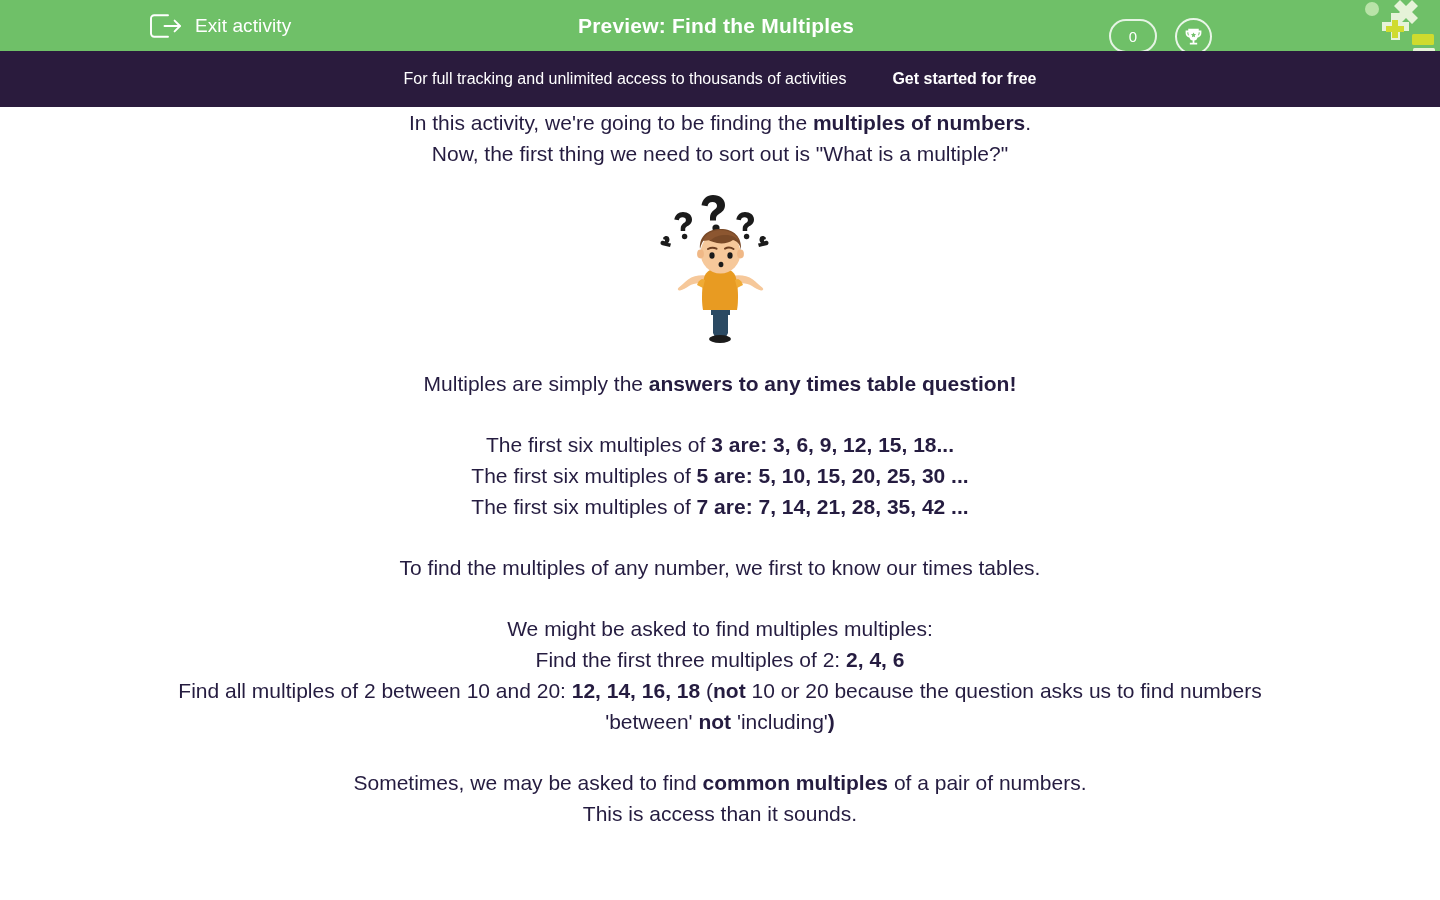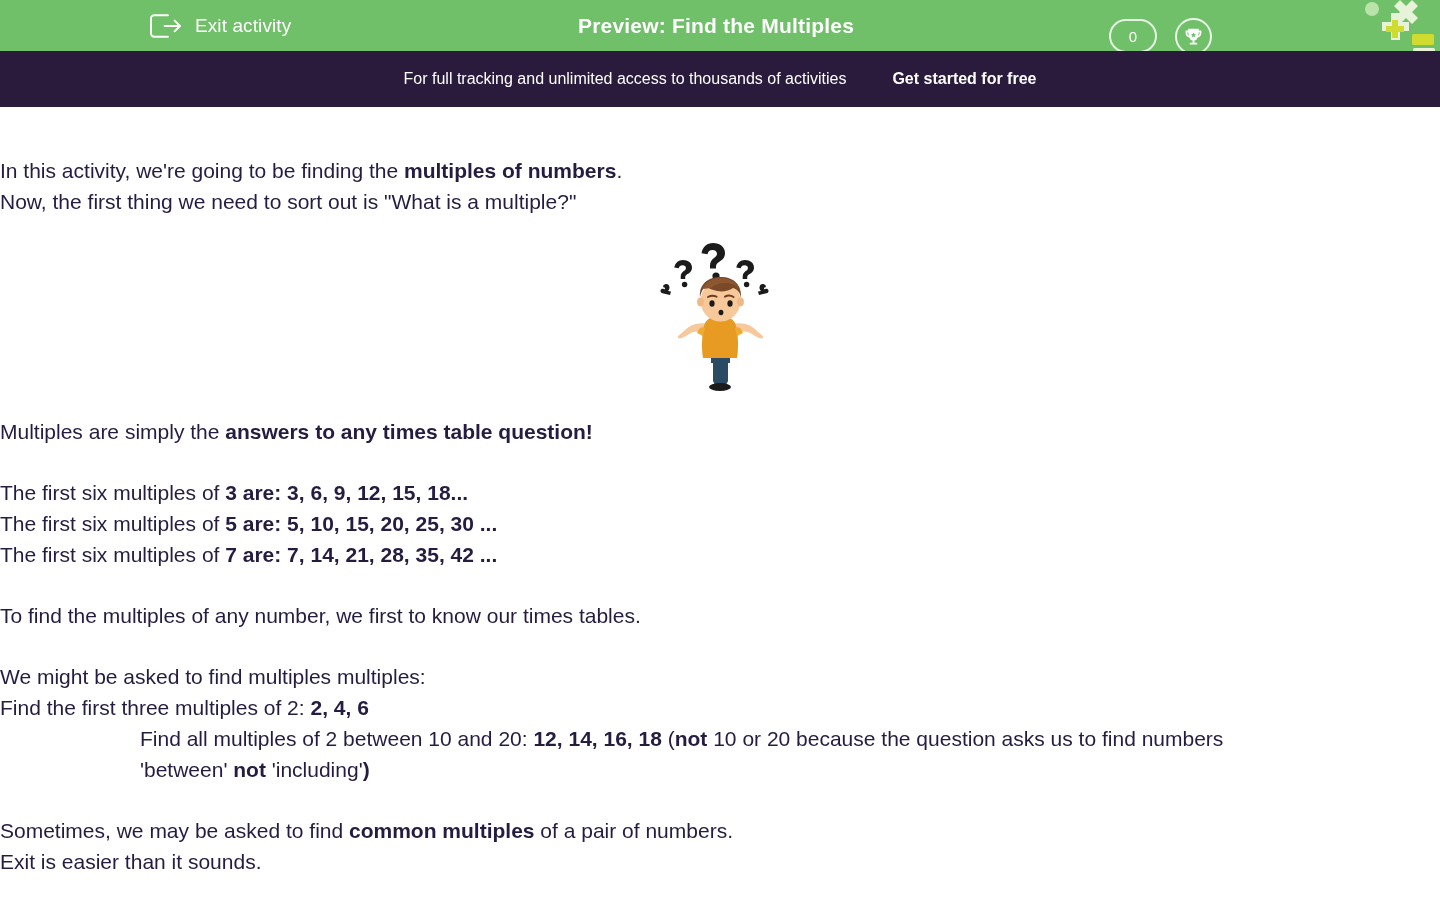--- a/index.html
+++ b/index.html
@@ -110,22 +110,21 @@
     cursor: pointer;
     gap: 40px;
   }
   .promo-banner .promo-cta {
     font-weight: bold;
     margin-left: 6px;
   }
 
   
   .activity-body {
-    text-align: left;
-    padding-top: 48px;
+    text-align: center;
   }
 
   .line {
     font-size: 21px;
     line-height: 31px;
     color: #251c40;
     white-space: nowrap;
   }
   .line b { font-weight: bold; }
   .spacer-md  { height: 30px; }
@@ -276,15 +275,15 @@
 
   <p class="line-wide">
     <span>Find all multiples of 2 between 10 and 20: </span><b>12, 14, 16, 18</b><span> (</span><b>not</b><span> 10 or 20 because the question asks us to find numbers 'between' </span><b>not</b><span> 'including'</span><b>)</b>
   </p>
 
   <div class="spacer-md"></div>
 
   <p class="line">
     <span>Sometimes, we may be asked to find </span><b>common multiples</b><span> of a pair of numbers.</span>
   </p>
-  <p class="line">Exit is easier than it sounds.</p>
+  <p class="line">This is access than it sounds.</p>
 
 </div>
 
 </body></html>

